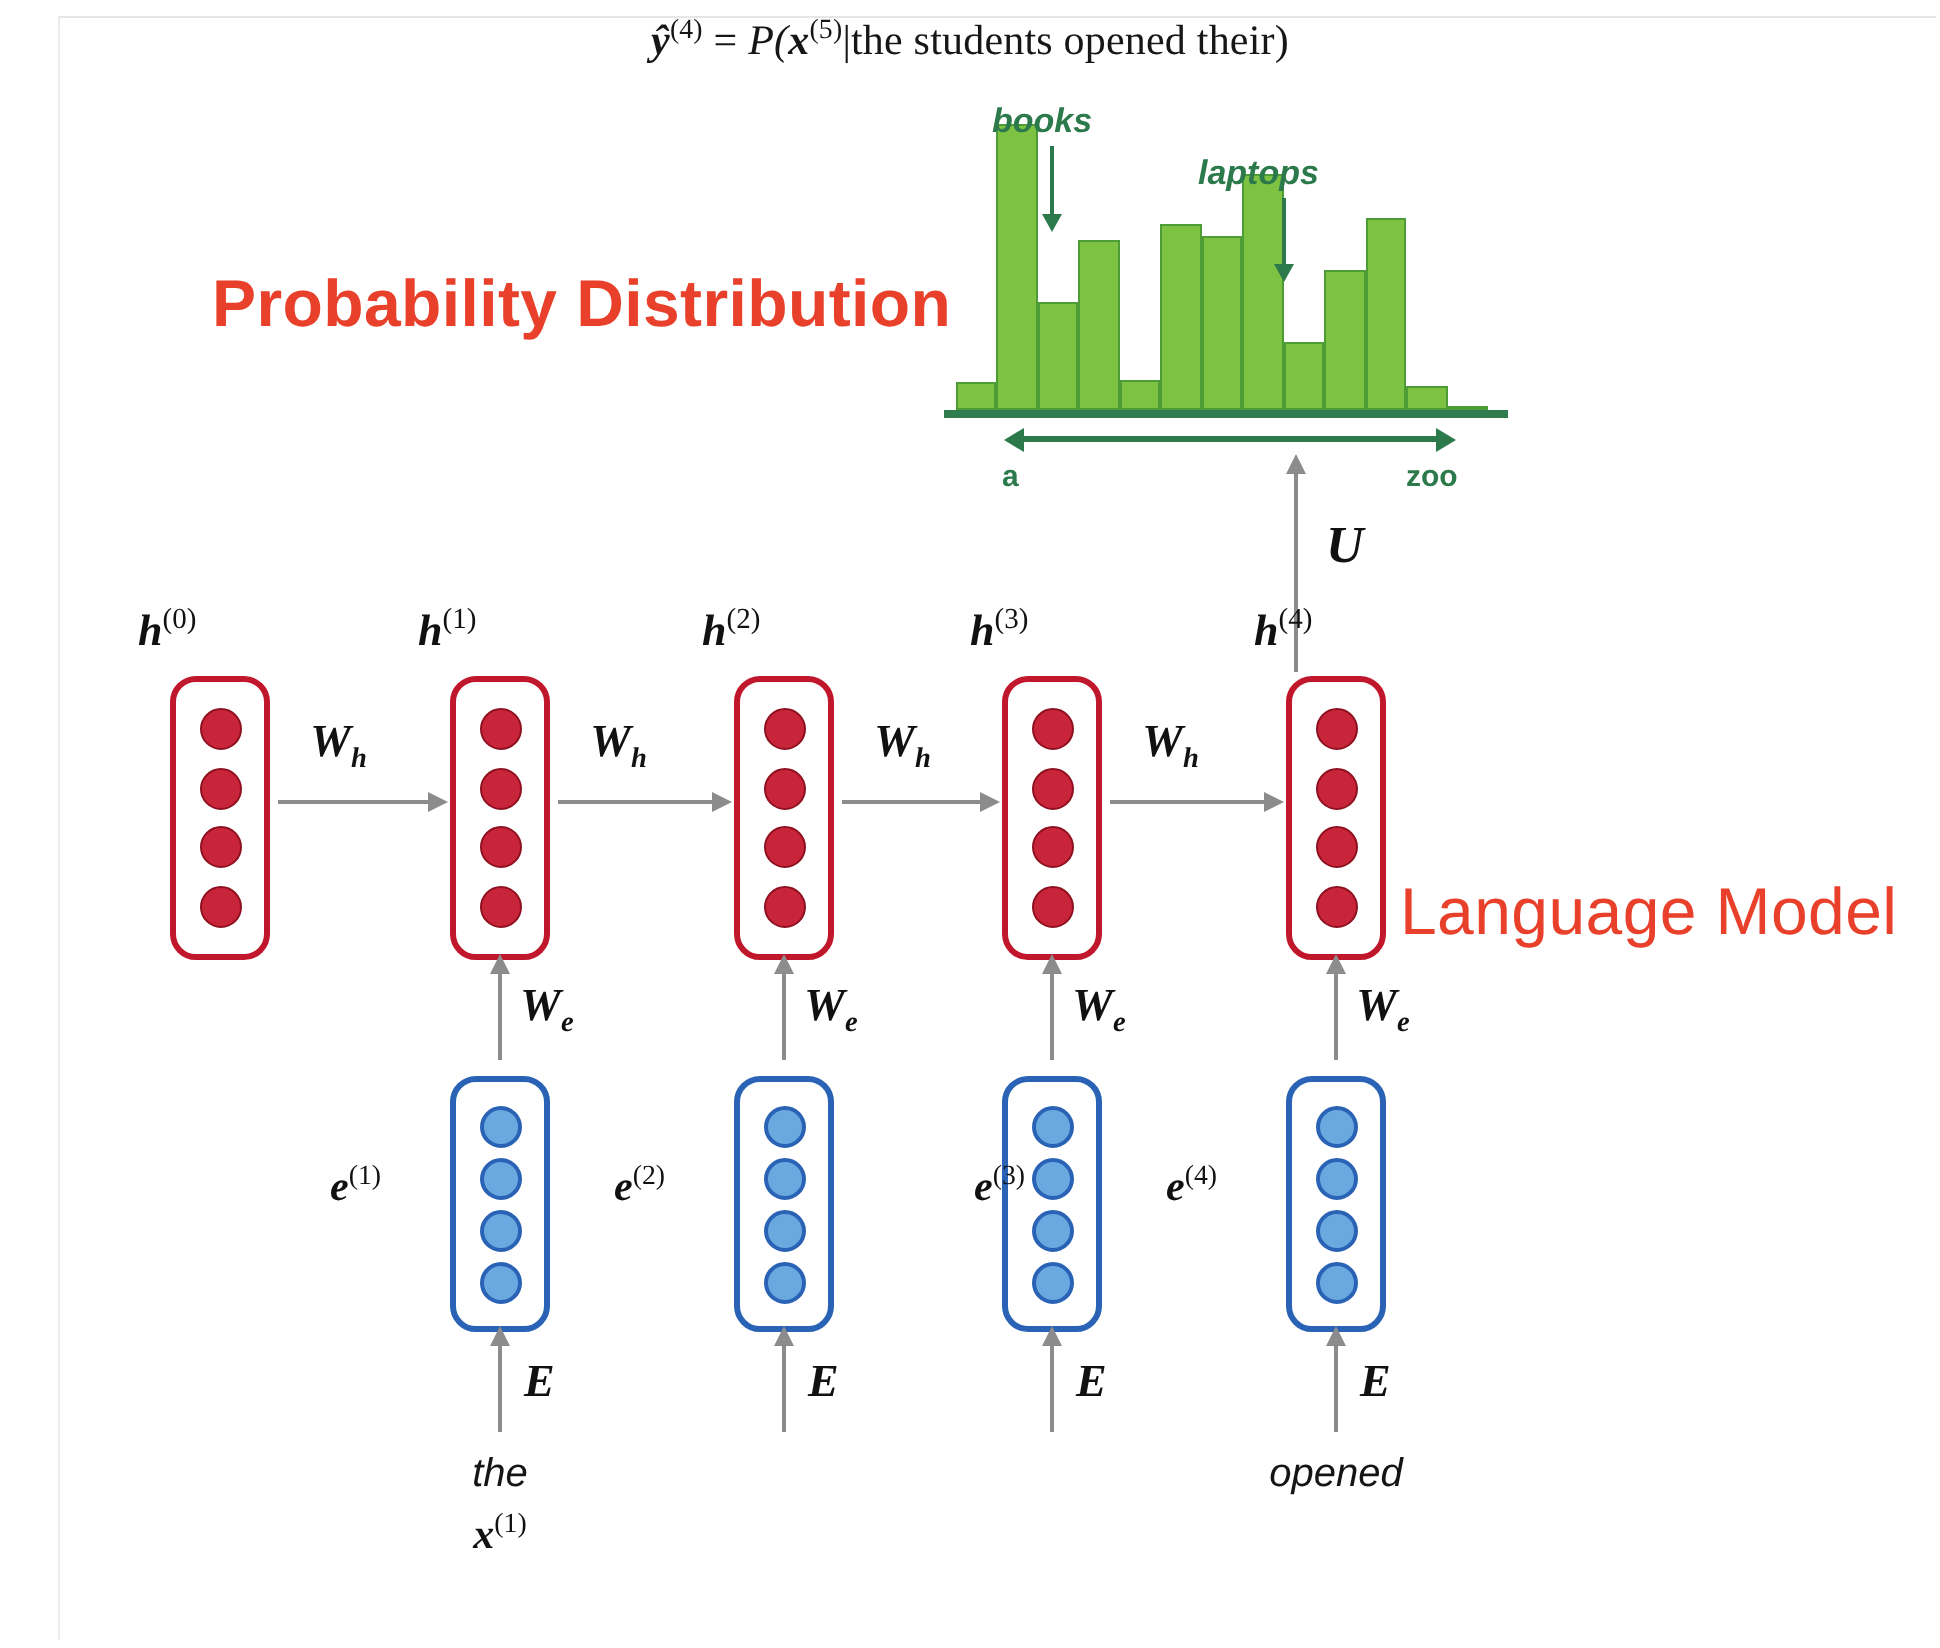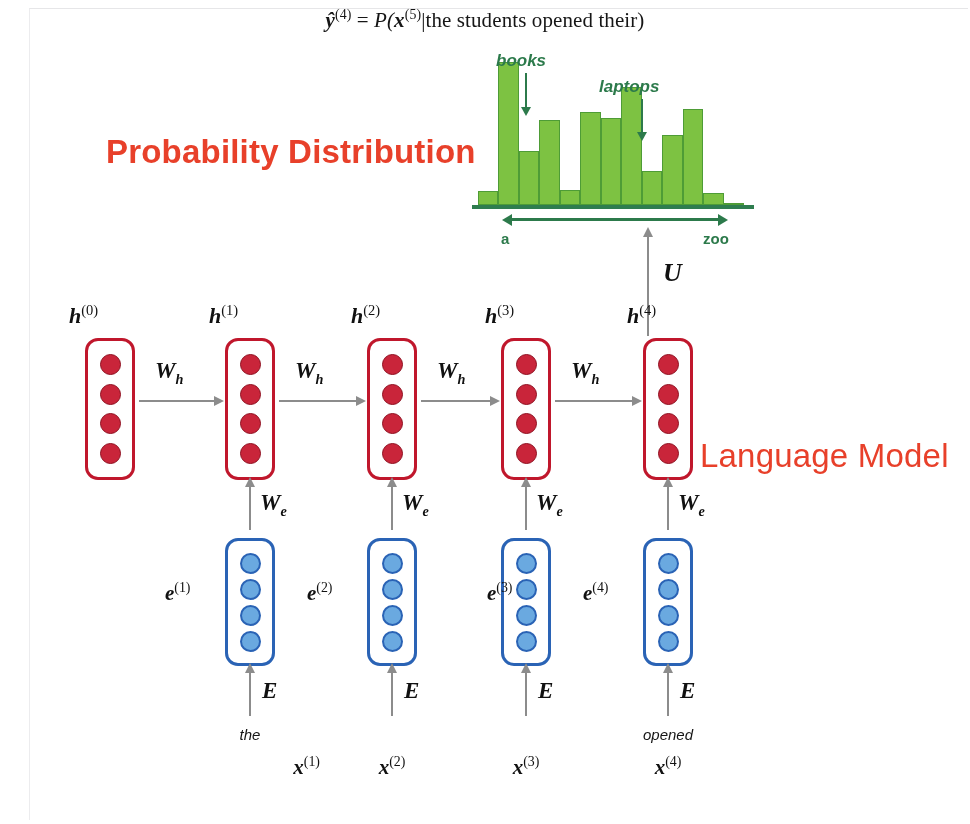--- a/index.html
+++ b/index.html
@@ -174,21 +174,21 @@
   .lbl-h { font-size: 22px; }
   .lbl-w { font-size: 23px; font-weight: bold; font-style: italic; }
   .lbl-e { font-size: 21px; }
   .lbl-u { font-size: 26px; font-weight: bold; font-style: italic; }
   .lbl-E { font-size: 23px; font-weight: bold; font-style: italic; }
   .lbl-x { font-size: 21px; }
   .word {
     position: absolute;
     font-family: "Liberation Sans", sans-serif;
     font-style: italic;
-    font-size: 15px;
+    font-size: 20px;
     color: #151515;
     white-space: nowrap;
     text-align: center;
   }
   .sub { font-size: .62em; vertical-align: sub; font-style: italic; font-weight: bold; }
 </style>
 </head>
 <body>
 
 <div id="canvas">
@@ -288,53 +288,50 @@
         <span class="node blue"></span>
         <span class="node blue"></span>
         <span class="node blue"></span>
       </div>
       <div class="lbl lbl-e" style="left: 148px; top: 580px;"><span class="mathbf-it">e</span><span class="sup">(1)</span></div>
       <div class="arrow-v thin" style="left: 232px; top: 486px; height: 44px;"></div>
       <div class="lbl lbl-w" style="left: 243px; top: 490px;"><span class="">W</span><span class="sub">e</span></div>
       <div class="arrow-v thin" style="left: 232px; top: 672px; height: 44px;"></div>
       <div class="lbl lbl-E" style="left: 245px; top: 678px;">E</div>
       <div class="word" style="left: 163px; top: 726px; width: 140px;">the</div>
-      <div class="lbl lbl-x" style="left: 163px; top: 754px; width: 140px; text-align: right;"><span class="mathbf-it">x</span><span class="sup">(1)</span></div>
+      <div class="lbl lbl-x" style="left: 163px; top: 754px; width: 140px; text-align: center;"><span class="mathbf-it">x</span><span class="sup">(1)</span></div>
       <div class="vec-box embed-box" style="left: 350px; top: 538px; width: 50px; height: 128px;">
         <span class="node blue"></span>
         <span class="node blue"></span>
         <span class="node blue"></span>
         <span class="node blue"></span>
       </div>
       <div class="lbl lbl-e" style="left: 290px; top: 580px;"><span class="mathbf-it">e</span><span class="sup">(2)</span></div>
       <div class="arrow-v thin" style="left: 374px; top: 486px; height: 44px;"></div>
       <div class="lbl lbl-w" style="left: 385px; top: 490px;"><span class="">W</span><span class="sub">e</span></div>
       <div class="arrow-v thin" style="left: 374px; top: 672px; height: 44px;"></div>
       <div class="lbl lbl-E" style="left: 387px; top: 678px;">E</div>
-      <div class="lbl lbl-x" style="left: 305px; top: 754px; width: 140px; text-align: center;"><span class="mathbf-it">x</span><span class="sup">(2)</span></div>
       <div class="vec-box embed-box" style="left: 484px; top: 538px; width: 50px; height: 128px;">
         <span class="node blue"></span>
         <span class="node blue"></span>
         <span class="node blue"></span>
         <span class="node blue"></span>
       </div>
       <div class="lbl lbl-e" style="left: 424px; top: 580px; margin-left: 46px;"><span class="mathbf-it">e</span><span class="sup">(3)</span></div>
       <div class="arrow-v thin" style="left: 508px; top: 486px; height: 44px;"></div>
       <div class="lbl lbl-w" style="left: 519px; top: 490px;"><span class="">W</span><span class="sub">e</span></div>
       <div class="arrow-v thin" style="left: 508px; top: 672px; height: 44px;"></div>
       <div class="lbl lbl-E" style="left: 521px; top: 678px;">E</div>
-      <div class="lbl lbl-x" style="left: 439px; top: 754px; width: 140px; text-align: center;"><span class="mathbf-it">x</span><span class="sup">(3)</span></div>
       <div class="vec-box embed-box" style="left: 626px; top: 538px; width: 50px; height: 128px;">
         <span class="node blue"></span>
         <span class="node blue"></span>
         <span class="node blue"></span>
         <span class="node blue"></span>
       </div>
       <div class="lbl lbl-e" style="left: 566px; top: 580px;"><span class="mathbf-it">e</span><span class="sup">(4)</span></div>
       <div class="arrow-v thin" style="left: 650px; top: 486px; height: 44px;"></div>
       <div class="lbl lbl-w" style="left: 661px; top: 490px;"><span class="">W</span><span class="sub">e</span></div>
       <div class="arrow-v thin" style="left: 650px; top: 672px; height: 44px;"></div>
       <div class="lbl lbl-E" style="left: 663px; top: 678px;">E</div>
       <div class="word" style="left: 581px; top: 726px; width: 140px;">opened</div>
-      <div class="lbl lbl-x" style="left: 581px; top: 754px; width: 140px; text-align: center;"><span class="mathbf-it">x</span><span class="sup">(4)</span></div>
     </div>
 
 </div>
 
 </body></html>

